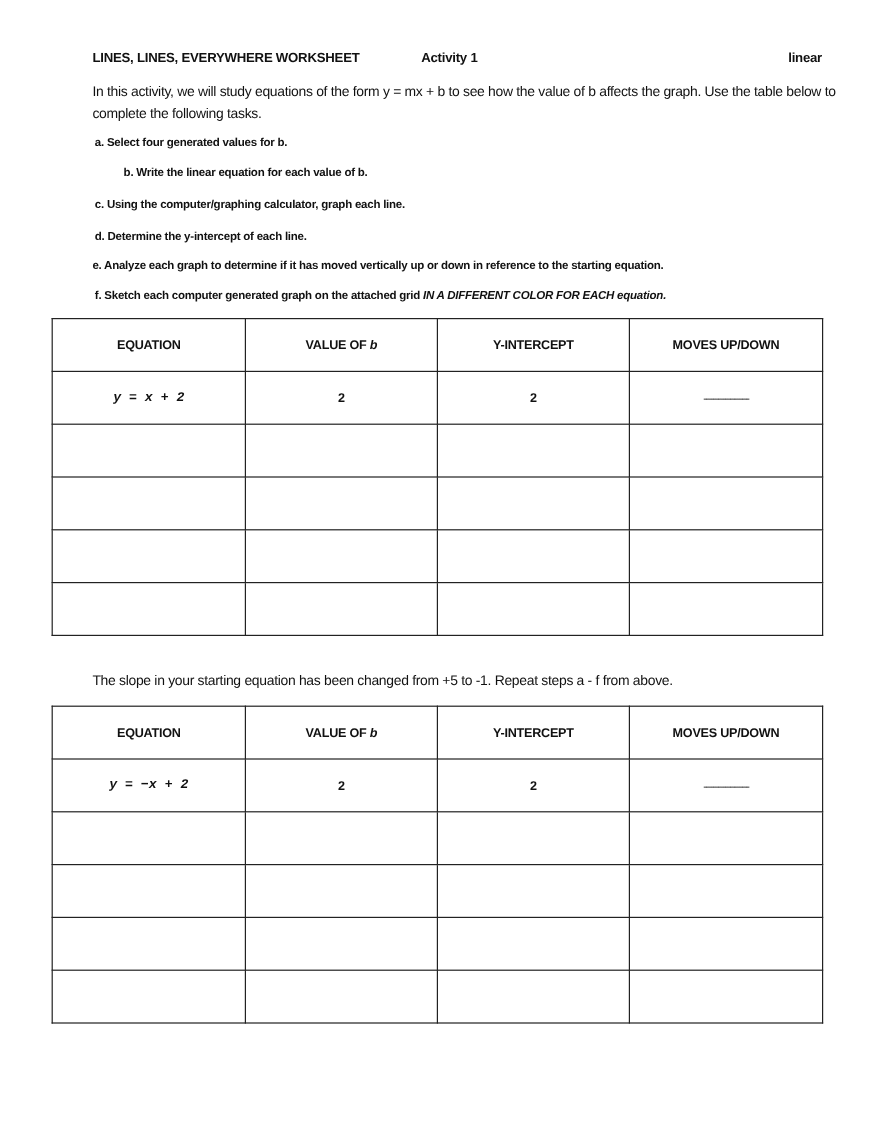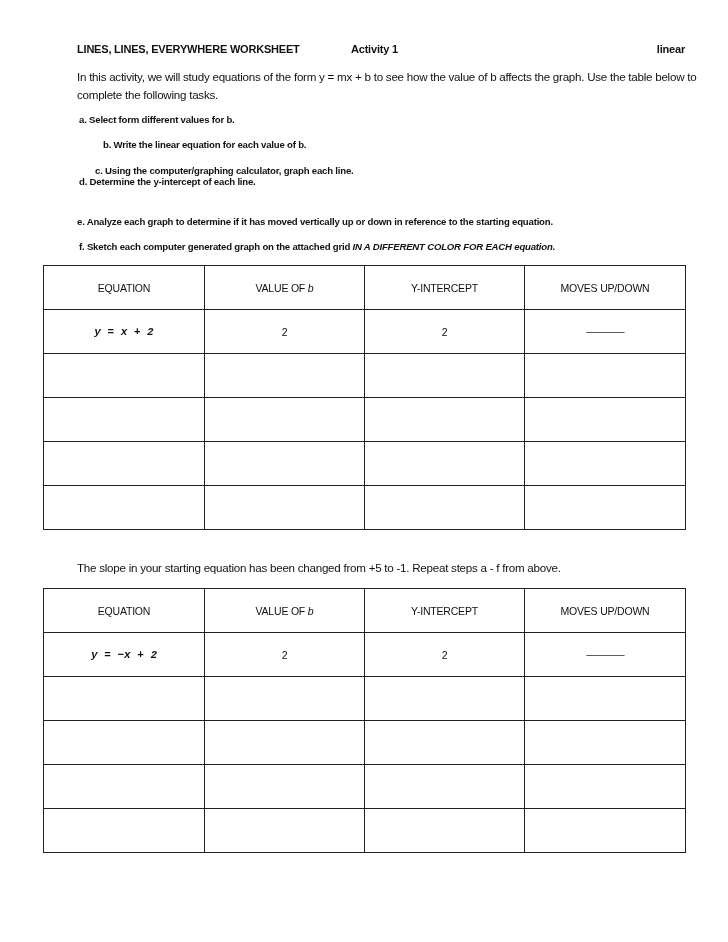--- a/index.html
+++ b/index.html
@@ -6,38 +6,38 @@
   body { width: 728px; height: 942px; position: relative; overflow: hidden;
          font-family: "Liberation Sans", sans-serif; color: #111111; }
   .abs { position: absolute; padding-left: 34px; }
   .hdr { top: 43px; font-size: 11px; font-weight: bold; letter-spacing: -0.2px; }
   .intro { left: 43px; top: 68px; width: 645px; font-size: 11.6px; line-height: 18px; letter-spacing: -0.25px; }
   .task { left: 45px; font-size: 9.6px; font-weight: bold; letter-spacing: -0.2px; white-space: nowrap; }
   .task i { font-style: italic; text-align: center; }
   .slope-note { left: 43px; top: 561px; font-size: 11.6px; letter-spacing: -0.25px; white-space: nowrap; }
   table.ws { position: absolute; left: 43px; border-collapse: collapse; table-layout: fixed; width: 642px; }
   table.ws td { border: 1.6px solid #222222; height: 43px; padding: 0; text-align: center;
-                vertical-align: middle; font-size: 10.5px; font-weight: normal; letter-spacing: -0.2px; }
+                vertical-align: middle; font-size: 10.5px; font-weight: bold; letter-spacing: -0.2px; }
   table.ws td.eq { font-family: Liberation Mono, monospace; font-style: italic; font-weight: bold; font-size: 11px; letter-spacing: 0; }
   table.ws td.dash { font-weight: normal; font-size: 9px; letter-spacing: -1px; }
   col.c1 { width: 161px; } col.c2 { width: 160px; } col.c3 { width: 160px; } col.c4 { width: 161px; }
 </style>
 </head>
 <body>
 
 <div class="abs hdr" style="left:43px;">LINES, LINES, EVERYWHERE WORKSHEET</div>
 <div class="abs hdr" style="left:317px;">Activity 1</div>
 <div class="abs hdr" style="right:43px;">linear</div>
 
 <div class="abs intro">In this activity, we will study equations of the form y = mx + b to see how the value of b affects the graph. Use the table below to complete the following tasks.</div>
 
-<div class="abs task" style="top:114px;">a. Select form different values for b.</div>
+<div class="abs task" style="top:114px;">a. Select four generated values for b.</div>
 <div class="abs task" style="top:139px;margin-left:24px;">b. Write the linear equation for each value of b.</div>
-<div class="abs task" style="top:165px;margin-left:16px;">c. Using the computer/graphing calculator, graph each line.</div>
-<div class="abs task" style="top:176px;">d. Determine the y-intercept of each line.</div>
+<div class="abs task" style="top:165px;">c. Using the computer/graphing calculator, graph each line.</div>
+<div class="abs task" style="top:192px;">d. Determine the y-intercept of each line.</div>
 <div class="abs task" style="top:216px; left:43px;text-align:center;">e. Analyze each graph to determine if it has moved vertically up or down in reference to the starting equation.</div>
 <div class="abs task" style="top:241px;"><span>f. Sketch each computer generated graph on the attached grid </span><i>IN A DIFFERENT COLOR FOR EACH equation.</i></div>
 
 <table class="ws" style="top:265px;">
   <colgroup>
       <col class="c1">
       <col class="c2">
       <col class="c3">
       <col class="c4">
     </colgroup>

